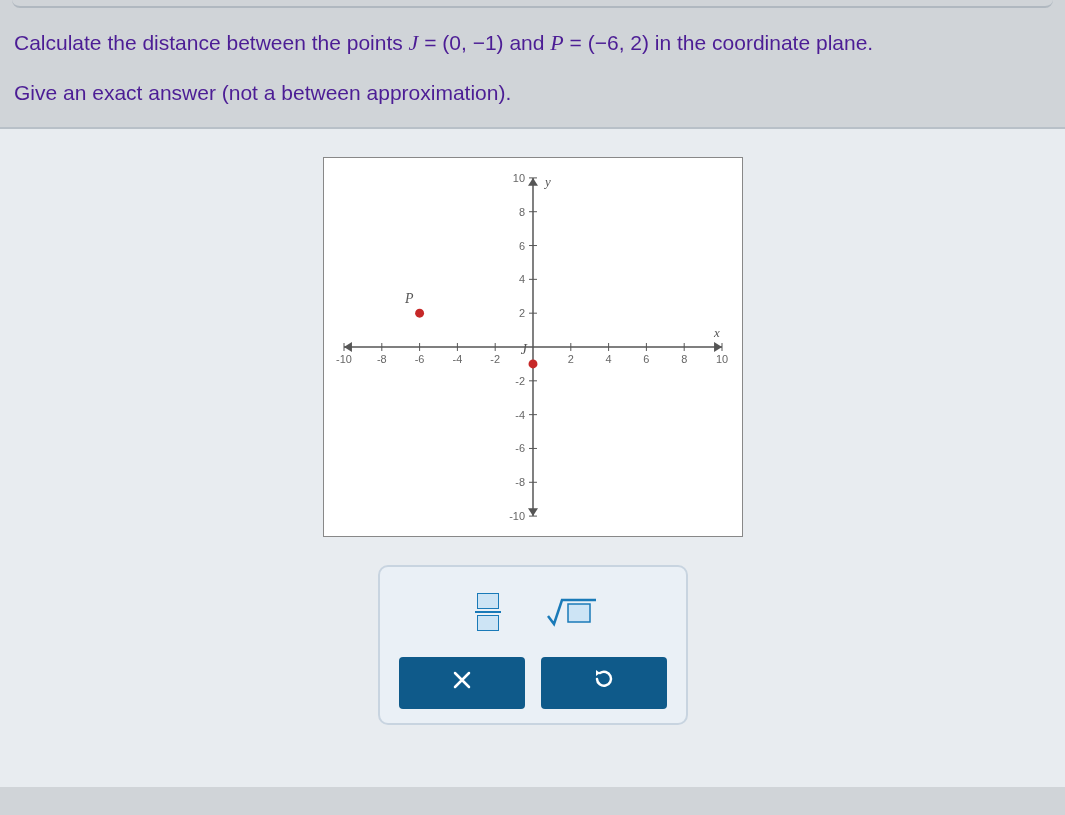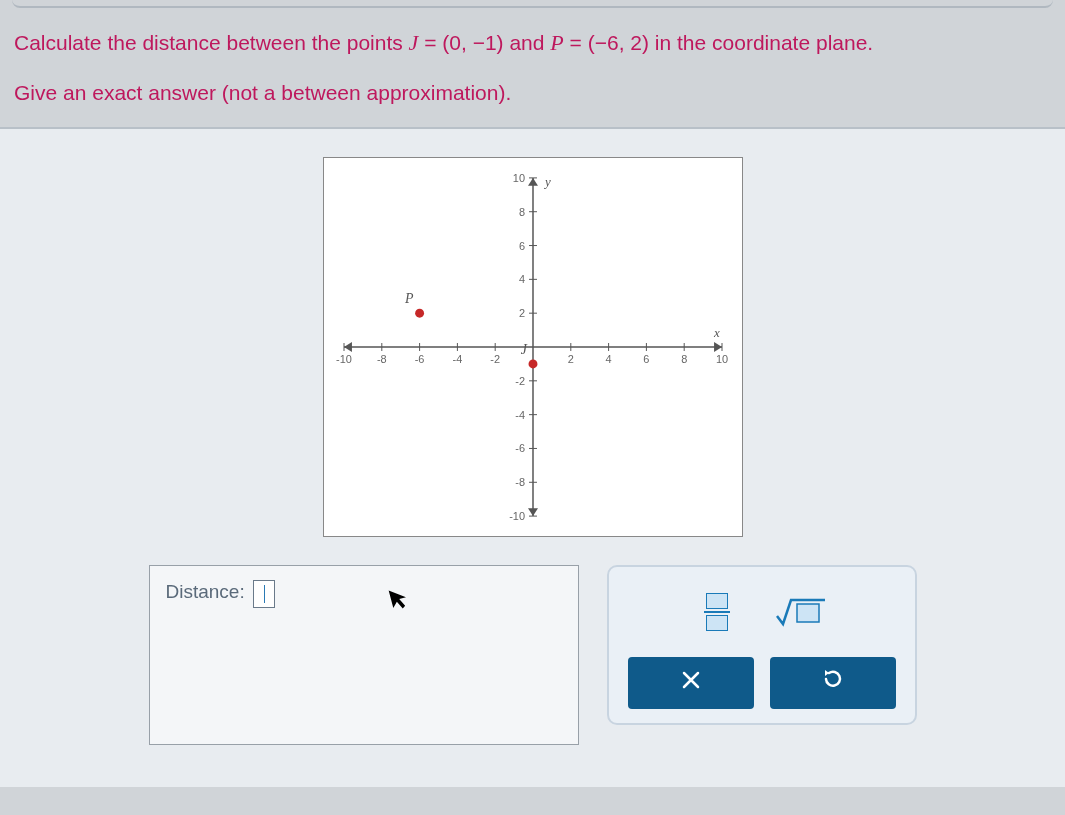--- a/index.html
+++ b/index.html
@@ -14,21 +14,21 @@
     .top-border {
       height: 8px;
       background: #d0d4d8;
       border-bottom: 2px solid #b0b8c0;
       border-radius: 0 0 8px 8px;
       margin: 0 12px 8px 12px;
     }
     .question-area {
       padding: 10px 20px 18px 14px;
       font-size: 21px;
-      color: #be185d;
+      color: #4c1d95;
       line-height: 1.5;
     }
     .question-line1 { margin-bottom: 18px; }
     .math-var { font-style: italic; font-family: 'Times New Roman', serif; font-size: 22px; }
     .main-panel {
       background: #e8ecf0;
       border-top: 2px solid #b8c0c8;
       padding: 28px 20px;
       min-height: 660px;
     }
@@ -214,29 +214,20 @@
         <line x1="206" y1="20" x2="214" y2="20" stroke="#555" stroke-width="1"></line>
         <text x="202" y="24" font-size="11" fill="#666" text-anchor="end">10</text>
         <circle cx="96" cy="156" r="4.5" fill="#c62828"></circle>
         <text x="90" y="146" font-size="14" font-style="italic" fill="#555" font-family="serif" text-anchor="end">P</text>
         <circle cx="210" cy="207" r="4.5" fill="#c62828"></circle>
         <text x="204" y="197" font-size="14" font-style="italic" fill="#555" font-family="serif" text-anchor="end">J</text>
       </svg>
   </div>
 
   <div class="bottom-row">
-    <div class="answer-box">
-      <span class="answer-label">Distance:</span>
-      <span class="answer-input" title=""></span>
-      <span class="cursor-arrow">
-        <svg width="20" height="26" viewBox="0 0 20 26">
-            <path d="M2 2 L2 20 L7 15 L11 23 L14 21 L10 13 L17 13 Z" fill="#000"></path>
-          </svg>
-      </span>
-    </div>
 
     <div class="tool-panel">
       <div class="tool-row1">
         <div class="tool-fraction">
           <div class="frac-num"></div>
           <div class="frac-bar"></div>
           <div class="frac-den"></div>
         </div>
         <div class="tool-sqrt">
           <svg width="56" height="36" viewBox="0 0 56 36">

